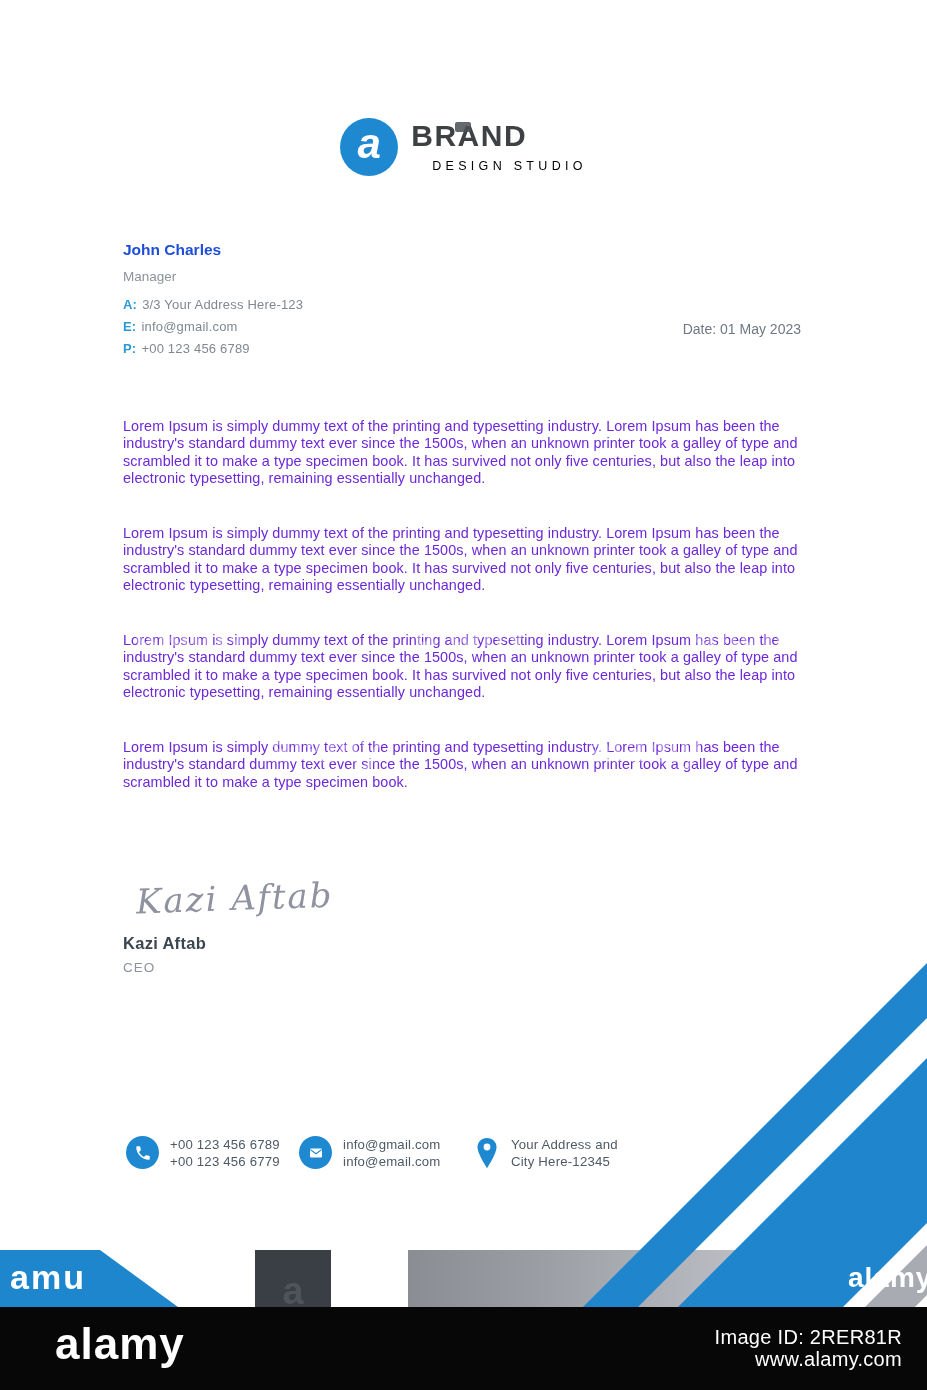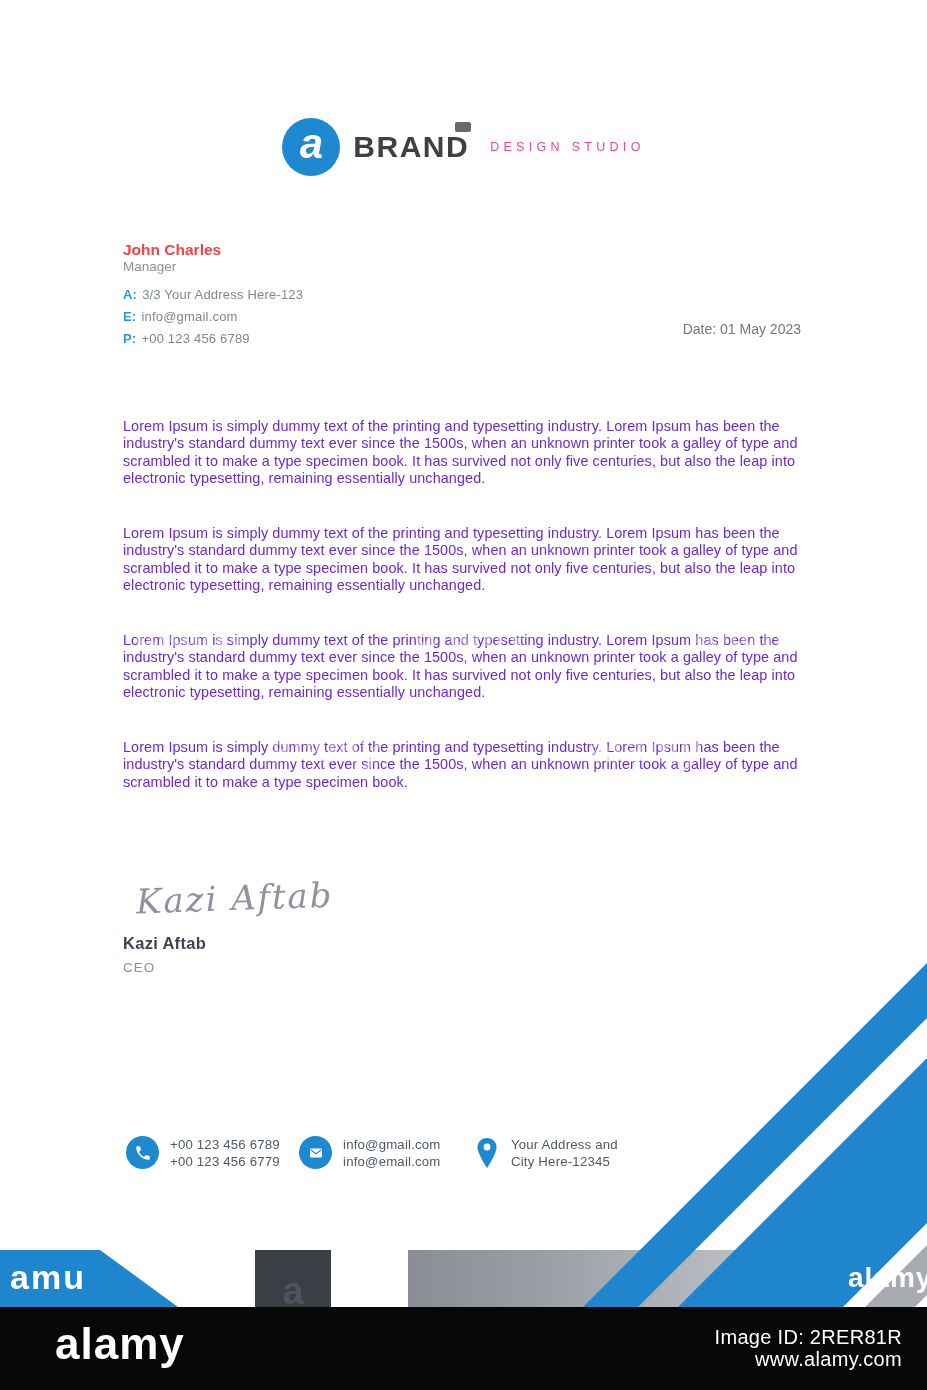--- a/index.html
+++ b/index.html
@@ -9,30 +9,30 @@
     background:#ffffff; overflow:hidden;
   }
 
   
   .logo { position:absolute; top:118px; left:0; right:0;
           display:flex; justify-content:center; align-items:center; gap:13px; }
   .logo-circle { width:58px; height:58px; border-radius:50%; background:#1e89d0;
           color:#fff; display:flex; align-items:center; justify-content:center;
           font-size:42px; font-weight:700; font-style:italic; line-height:1;
           padding-bottom:6px; }
-  .logo-text { display:flex; flex-direction:row; }
+  .logo-text { display:flex; flex-direction:column; }
   .logo-text .brand { font-size:30px; font-weight:700; color:#3d4144;
           letter-spacing:1.5px; line-height:30px; }
-  .logo-text .sub { font-size:12.5px; color:#ec4899; letter-spacing:4.3px; margin-top:8px;padding-left:21px; }
+  .logo-text .sub { font-size:12.5px; color:#000000; letter-spacing:4.3px; margin-top:8px;padding-left:21px; }
   .logo-mark { position:absolute; top:122px; left:455px; width:16px; height:10px;
           background:#4b4f52; border-radius:2px; opacity:.85; }
 
   
   .sender { position:absolute; left:123px; top:241px; }
-  .sender-name { color:#ef4444; font-size:15.5px; font-weight:600; margin-bottom:0; }
+  .sender-name { color:#1d4ed8; font-size:15.5px; font-weight:600; margin-bottom:10px; }
   .sender-role { color:#8c939b; font-size:13.5px; margin-bottom:13px; }
   .sender-line { font-size:13px; color:#7f8892; margin-bottom:7px; letter-spacing:.2px; }
   .sender-line .lbl { color:#2a99d6; font-weight:700; margin-right:5px; }
   .date { position:absolute; top:321px; right:126px; color:#6f7882; font-size:14px; }
 
   
   .para { position:absolute; left:123px; width:684px; font-size:14.4px;
           line-height:17.4px; color:#6d28d9; letter-spacing:.1px; }
   .para.p1 { top:418px; } .para.p2 { top:525px; }
   .para.p3 { top:632px; } .para.p4 { top:739px; }

